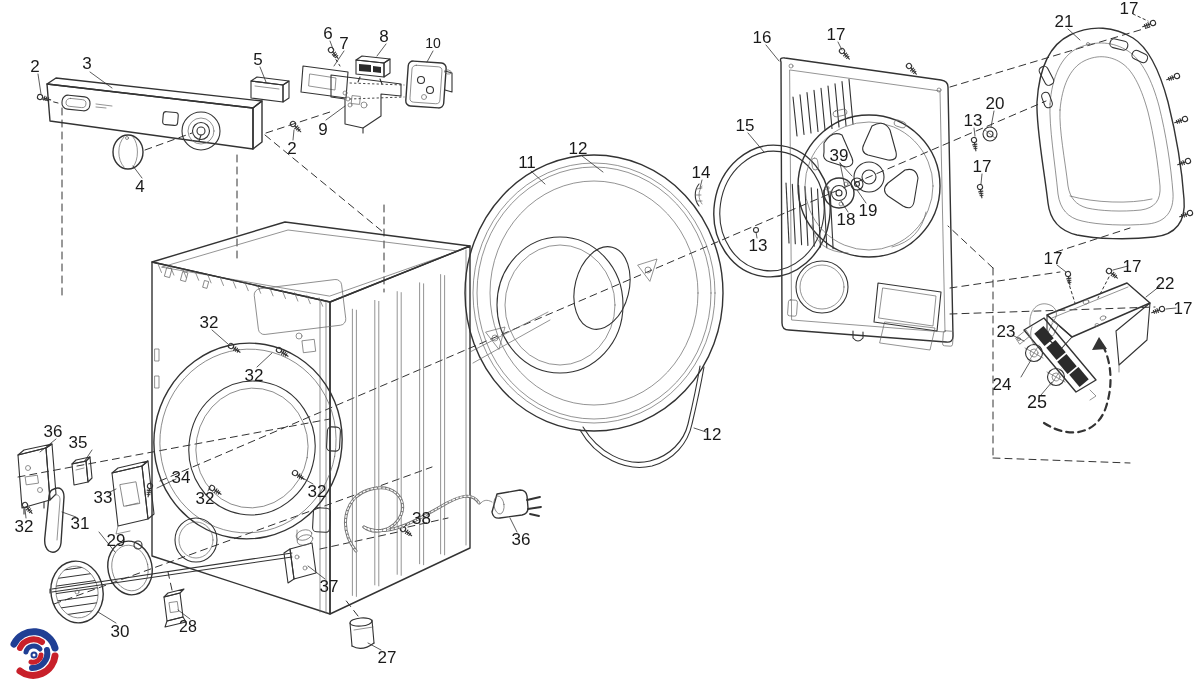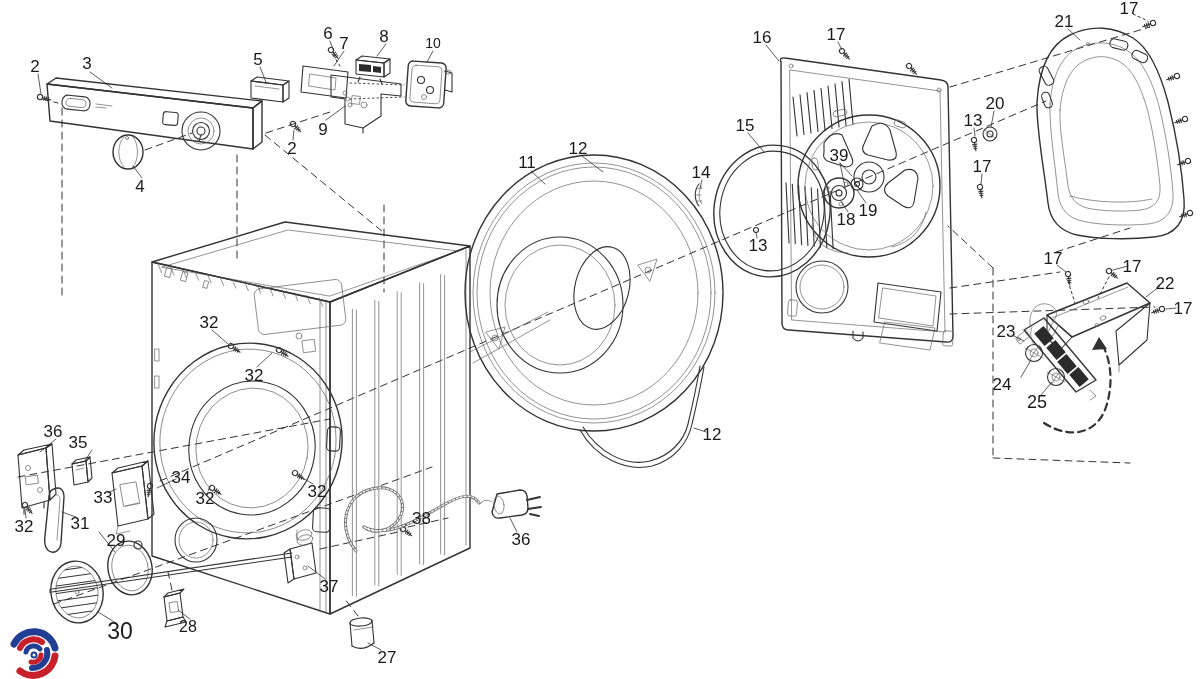--- a/index.html
+++ b/index.html
@@ -543,21 +543,21 @@
       <div class="callout" style="left: 995px; top: 103px; font-size: 17px;">20</div>
       <div class="callout" style="left: 1064px; top: 21px; font-size: 17px;">21</div>
       <div class="callout" style="left: 1165px; top: 283px; font-size: 17px;">22</div>
       <div class="callout" style="left: 1006px; top: 331px; font-size: 17px;">23</div>
       <div class="callout" style="left: 1002px; top: 384px; font-size: 17px;">24</div>
       <div class="callout" style="left: 1037px; top: 402px; font-size: 18px;">25</div>
       <div class="callout" style="left: 521px; top: 539px; font-size: 17px;">36</div>
       <div class="callout" style="left: 387px; top: 657px; font-size: 17px;">27</div>
       <div class="callout" style="left: 188px; top: 627px; font-size: 16px;">28</div>
       <div class="callout" style="left: 95px; top: 540px; font-size: 17px; margin-left: 21px;">29</div>
-      <div class="callout" style="left: 120px; top: 631px; font-size: 23px; text-align: right;">30</div>
+      <div class="callout" style="left: 120px; top: 631px; font-size: 17px; text-align: right;">30</div>
       <div class="callout" style="left: 80px; top: 523px; font-size: 17px;">31</div>
       <div class="callout" style="left: 209px; top: 322px; font-size: 17px;">32</div>
       <div class="callout" style="left: 254px; top: 375px; font-size: 17px;">32</div>
       <div class="callout" style="left: 317px; top: 491px; font-size: 17px;">32</div>
       <div class="callout" style="left: 205px; top: 498px; font-size: 17px;">32</div>
       <div class="callout" style="left: 24px; top: 526px; font-size: 17px;">32</div>
       <div class="callout" style="left: 103px; top: 497px; font-size: 17px;">33</div>
       <div class="callout" style="left: 181px; top: 477px; font-size: 17px;">34</div>
       <div class="callout" style="left: 78px; top: 442px; font-size: 17px;">35</div>
       <div class="callout" style="left: 53px; top: 431px; font-size: 17px;">36</div>

